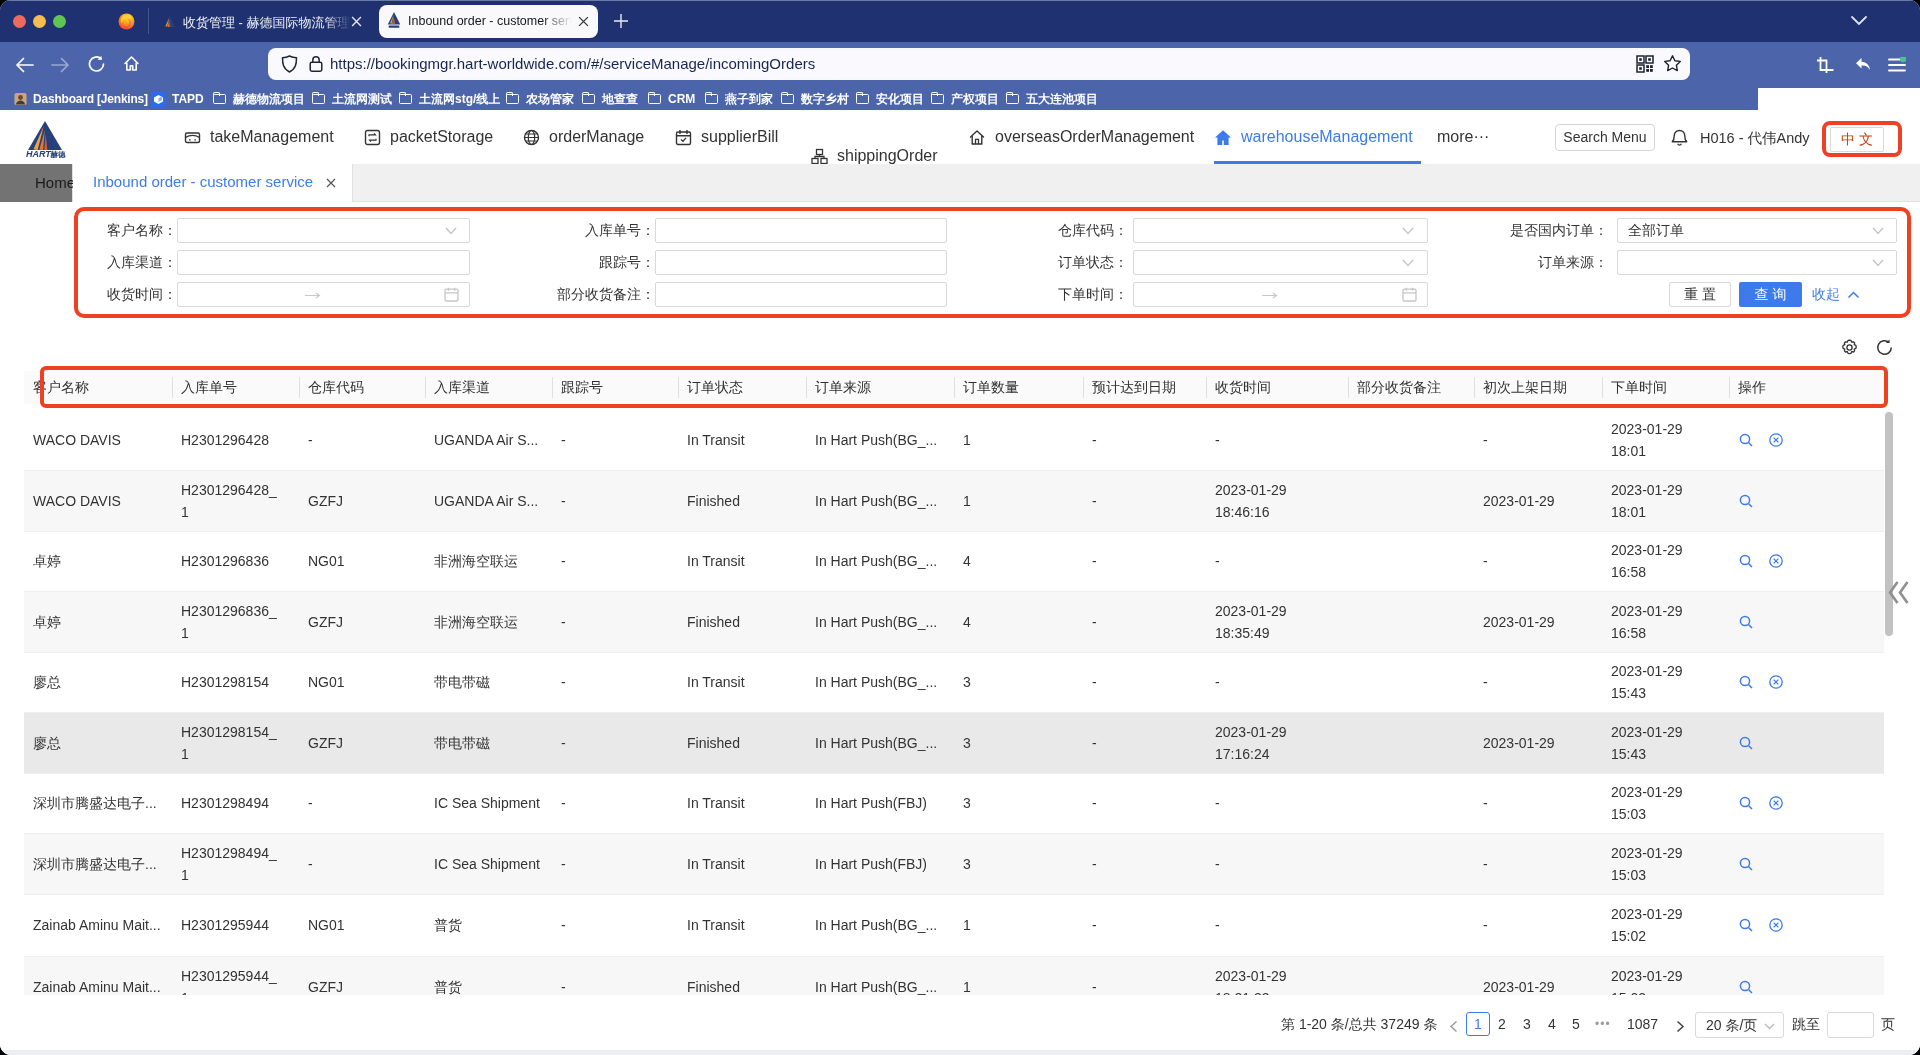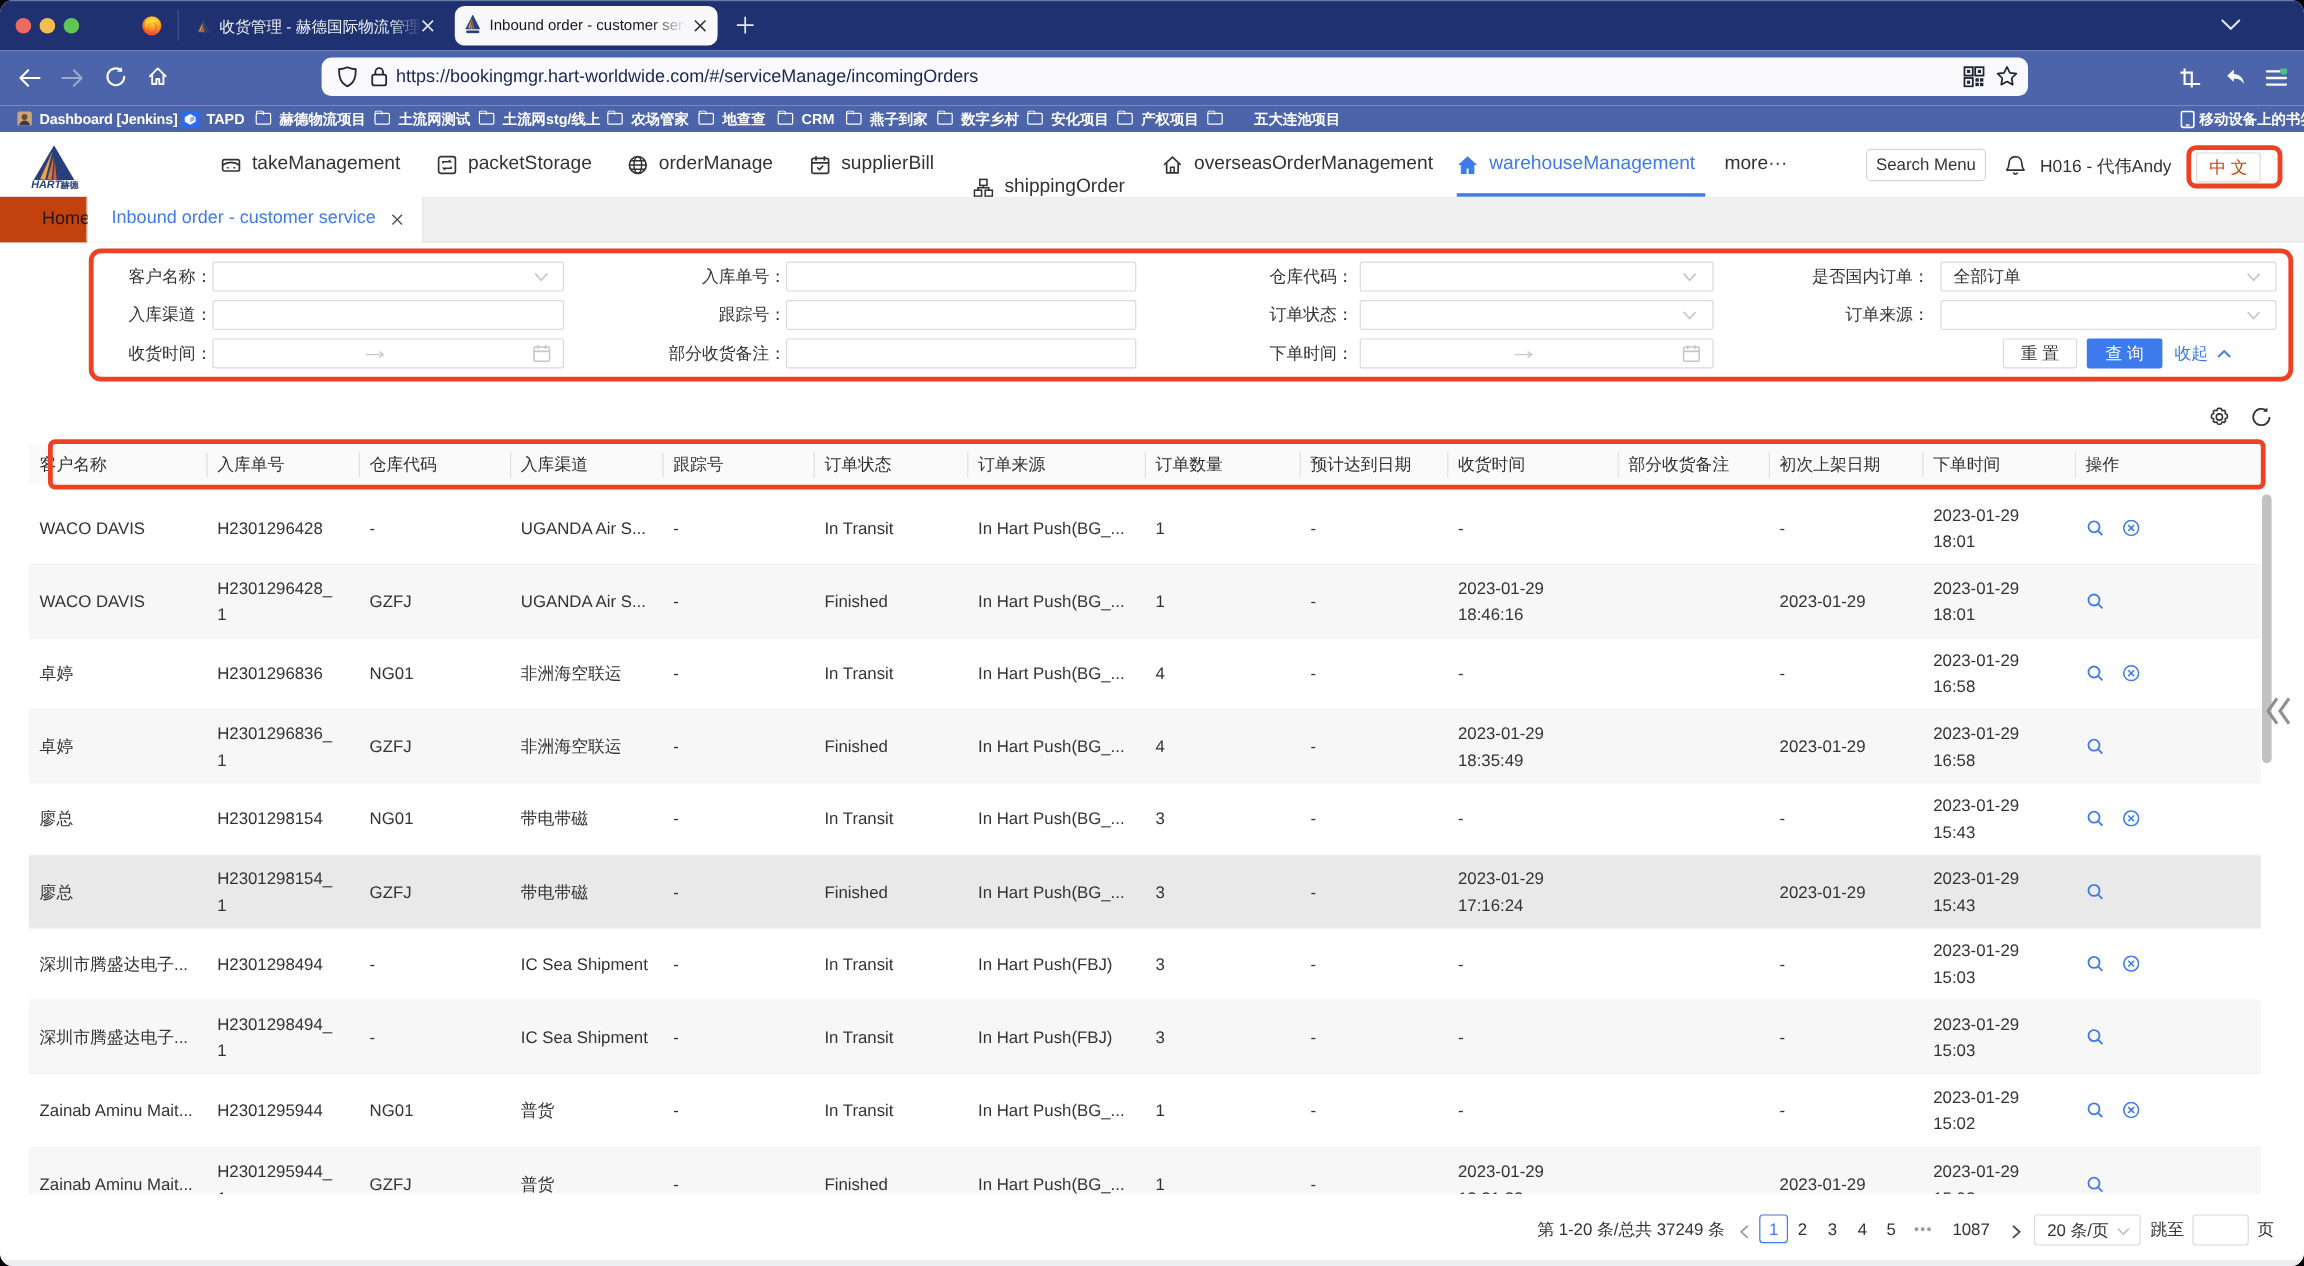--- a/index.html
+++ b/index.html
@@ -4,21 +4,21 @@
 <style>
 * { margin:0; padding:0; box-sizing:border-box; }
 html,body { width:1920px; height:1055px; background:#000; overflow:hidden; }
 body { font-family:"Liberation Sans", sans-serif; }
 #screen { position:absolute; left:0; top:0; width:1920px; height:1055px; background:#fff; border-radius:11px; overflow:hidden; }
 .abs { position:absolute; }
 
 #tabbar { position:absolute; left:0; top:0; width:1920px; height:42px; background:#1f3170; }
 #tabbar .light { position:absolute; top:15px; width:13px; height:13px; border-radius:50%; }
 #toolbar { position:absolute; left:0; top:42px; width:1920px; height:46px; background:#4c64a9; }
-#bookmarks { position:absolute; left:0; top:88px; width:1920px; height:22px; background:#4c64a9; color:#fff; font-size:12px; font-weight:600; }
+#bookmarks { position:absolute; left:0; top:88px; width:1758px; height:22px; background:#4c64a9; color:#fff; font-size:12px; font-weight:600; }
 .bmitem { position:absolute; top:0; height:22px; display:flex; align-items:center; white-space:nowrap; }
 .folder::before { content:""; position:absolute; left:0; top:6px; width:11px; height:8px; border:1.5px solid #fff; border-radius:1.5px; }
 .folder::after { content:""; position:absolute; left:0; top:3.5px; width:5px; height:3px; border:1.5px solid #fff; border-bottom:none; border-radius:2px 2px 0 0; }
 #urlpill { position:absolute; left:268px; top:6px; width:1422px; height:32px; background:#fafafe; border-radius:8px; }
 .tabtxt { color:#eef1f8; font-size:13px; white-space:nowrap; }
 #activetab { position:absolute; left:379px; top:5px; width:219px; height:33px; background:#f9f9fb; border-radius:8px; }
 
 #appheader { position:absolute; left:0; top:110px; width:1920px; height:54px; background:#fff; }
 .navitem { position:absolute; top:0; height:54px; display:flex; align-items:center; gap:9px; font-size:16px; color:#333; }
 #apptabs { position:absolute; left:0; top:164px; width:1920px; height:38px; background:#f0f0f0; border-bottom:1px solid #e2e2e2; }
@@ -188,21 +188,21 @@
       </div>
     <div class="bmitem folder" style="left:781px;">
         <span style="margin-left:20px;">数字乡村</span>
       </div>
     <div class="bmitem folder" style="left:856px;">
         <span style="margin-left:20px;">安化项目</span>
       </div>
     <div class="bmitem folder" style="left:931px;">
         <span style="margin-left:20px;">产权项目</span>
       </div>
-    <div class="bmitem folder" style="left:1006px;padding-left:19px;">
+    <div class="bmitem folder" style="left:1006px;">
         <span style="margin-left:20px;">五大连池项目</span>
       </div>
     <div class="bmitem" style="left:1805px;padding-left:12px;">
       <svg width="12" height="15" viewBox="0 0 12 15">
           <rect x="0.75" y="0.75" width="10.5" height="13.5" rx="1.8" stroke="#fff" stroke-width="1.5" fill="none"></rect>
           <path d="M4.5 12.2h3" stroke="#fff" stroke-width="1.2"></path>
         </svg>
       <span style="margin-left:4px;">移动设备上的书签</span>
     </div>
   </div>
@@ -277,21 +277,21 @@
     <div class="abs" style="left:1555px;top:14px;width:100px;height:27px;border:1px solid #d5d5d5;border-radius:4px;text-align:center;line-height:25px;font-size:14px;color:#333;">Search Menu</div>
     <svg class="abs" style="left:1671px;top:19px;" width="17" height="18" viewBox="0 0 17 18">
         <path d="M8.5 1.5c-3.2 0-5.3 2.4-5.3 5.4 0 3.6-1 4.8-1.9 5.8h14.4c-.9-1-1.9-2.2-1.9-5.8 0-3-2.1-5.4-5.3-5.4z" stroke="#333" stroke-width="1.4" fill="none" stroke-linejoin="round"></path>
         <path d="M6.7 14.8a1.9 1.9 0 0 0 3.6 0" stroke="#333" stroke-width="1.3" fill="none"></path>
       </svg>
     <div class="abs" style="left:1700px;top:19px;font-size:14.5px;color:#333;">H016 - 代伟Andy</div>
     <div class="abs" style="left:1830px;top:17px;width:54px;height:25px;border:1px solid #d9d9d9;border-radius:2px;text-align:center;line-height:23px;font-size:14px;color:#c2410c;">中 文</div>
     <div class="redbox" style="left:1822px;top:11px;width:80px;height:36px;border-radius:8px;"></div>
   </div>
   <div id="apptabs">
-    <div class="abs" style="left:0;top:0;width:73px;height:38px;background:#c2410c;border-right:1px solid #e0e0e0;text-align:center;line-height:38px;font-size:15px;color:#1a1a1a;padding-left:35px;">Home</div>
+    <div class="abs" style="left:0;top:0;width:73px;height:38px;background:#737373;border-right:1px solid #e0e0e0;text-align:center;line-height:38px;font-size:15px;color:#1a1a1a;padding-left:35px;">Home</div>
     <div class="abs" style="left:73px;top:0;width:280px;height:38px;background:#fff;border-right:1px solid #e0e0e0;">
       <span class="abs" style="left:20px;top:9px;font-size:15px;color:#3d7bec;">Inbound order - customer service</span>
       <svg class="abs" style="left:253px;top:14px;" width="10" height="10" viewBox="0 0 10 10">
           <path d="M1 1 9 9M9 1 1 9" stroke="#555" stroke-width="1.2"></path>
         </svg>
     </div>
   </div>
   <div id="content">
 
     <div class="redbox" style="left:74px;top:207px;width:1837px;height:111px;"></div>

